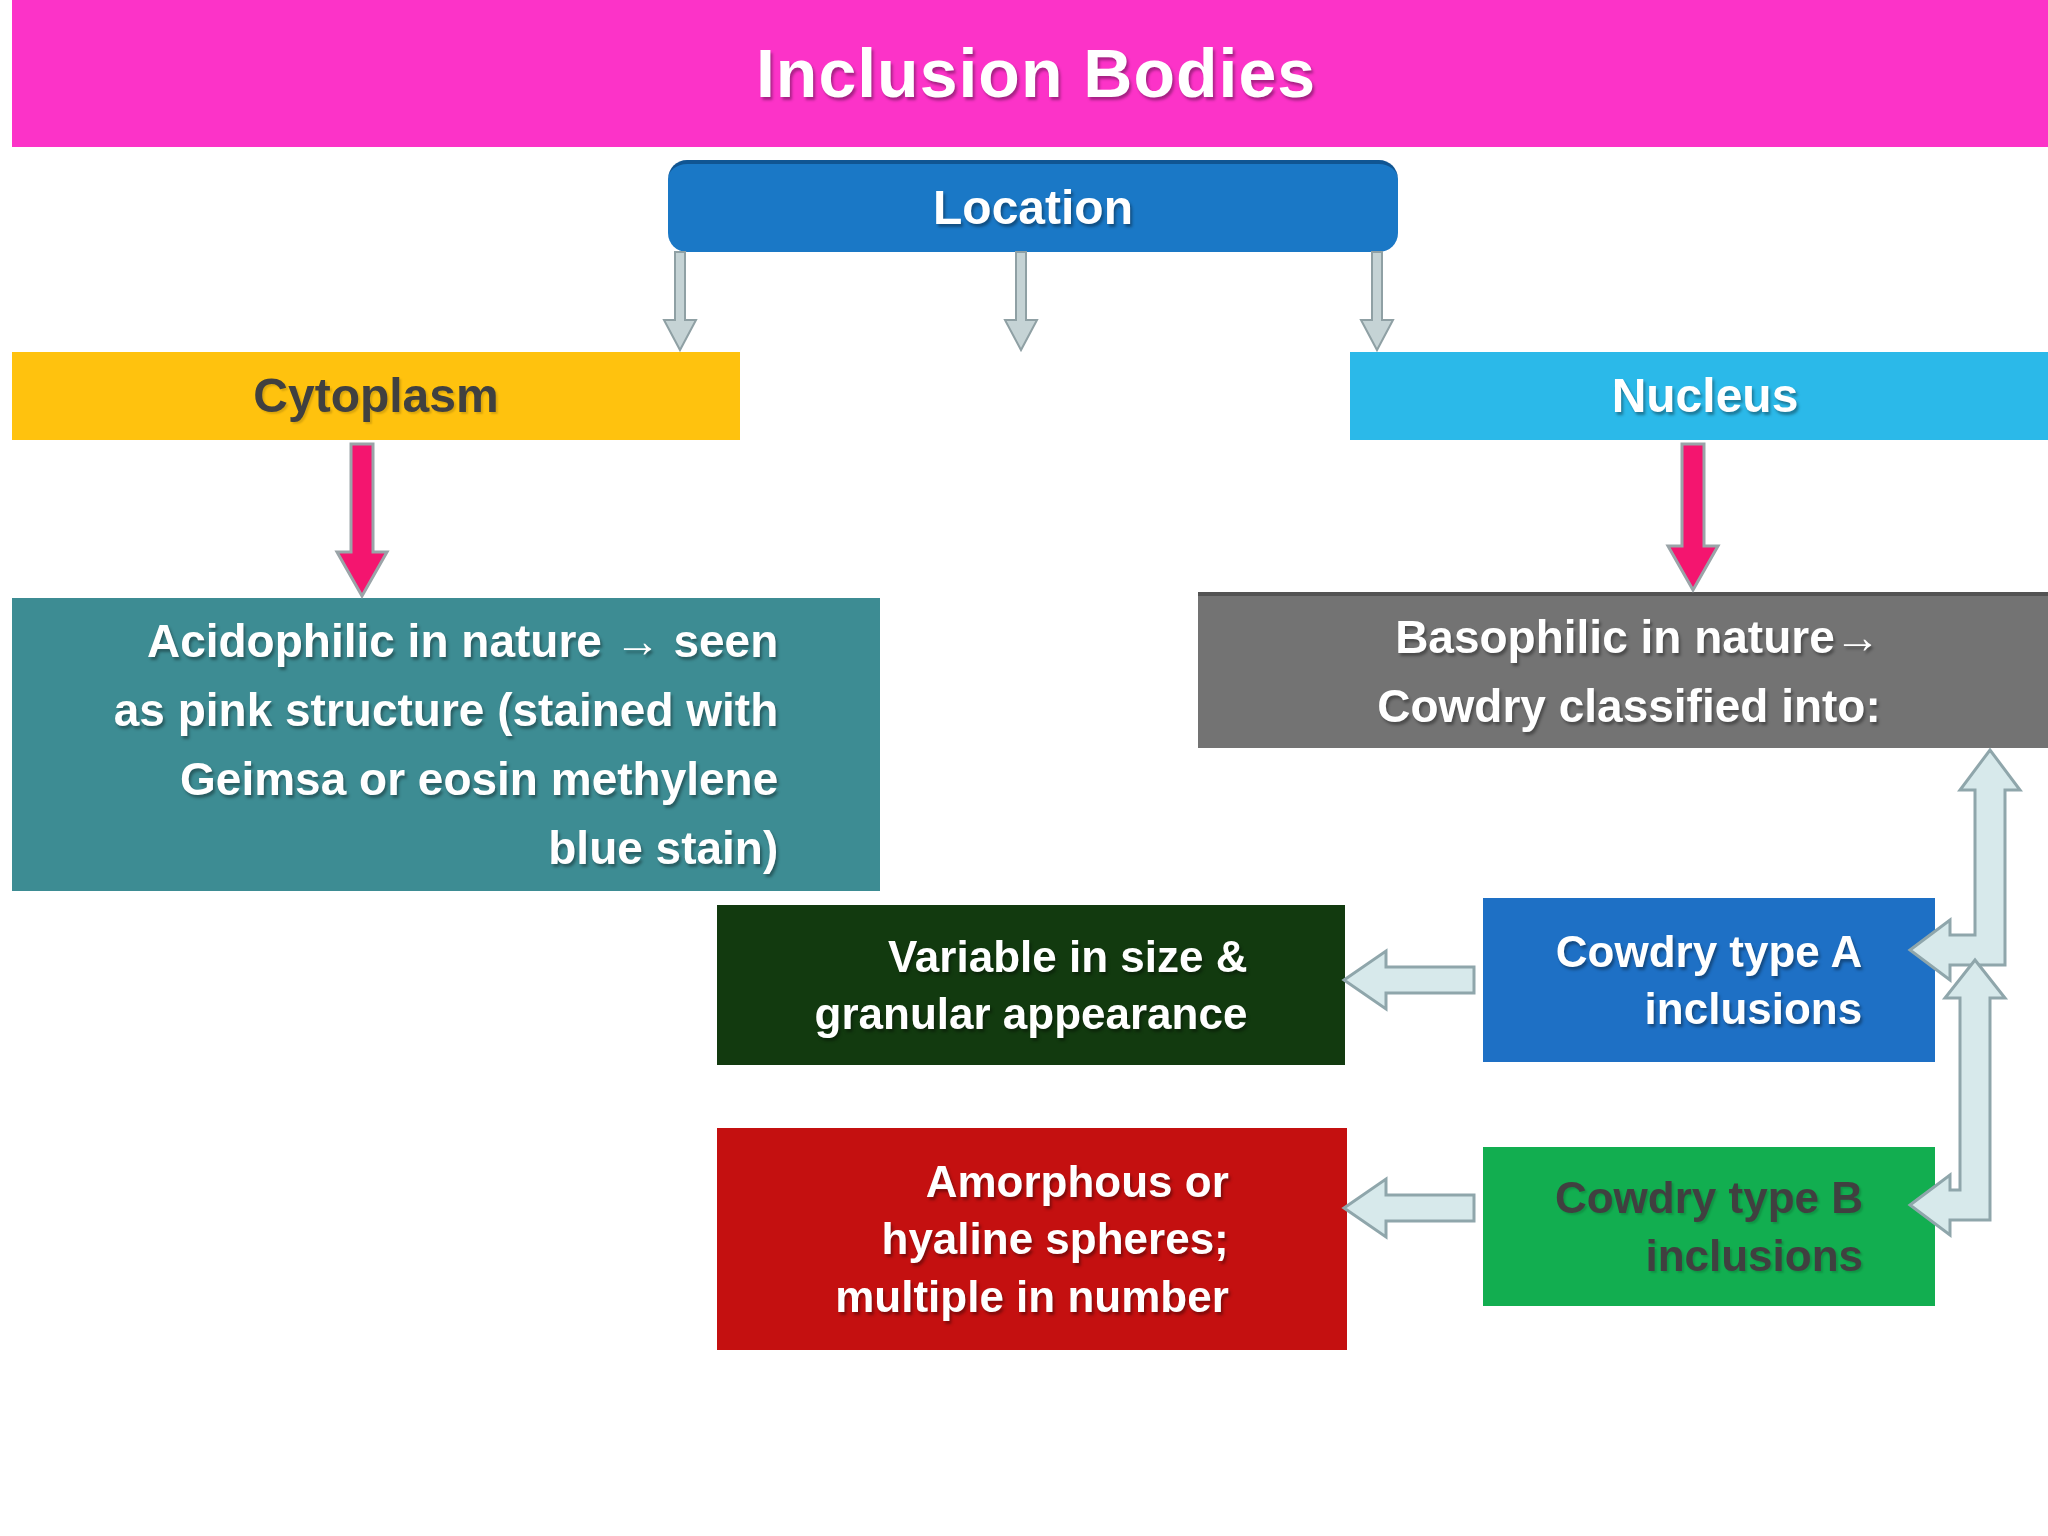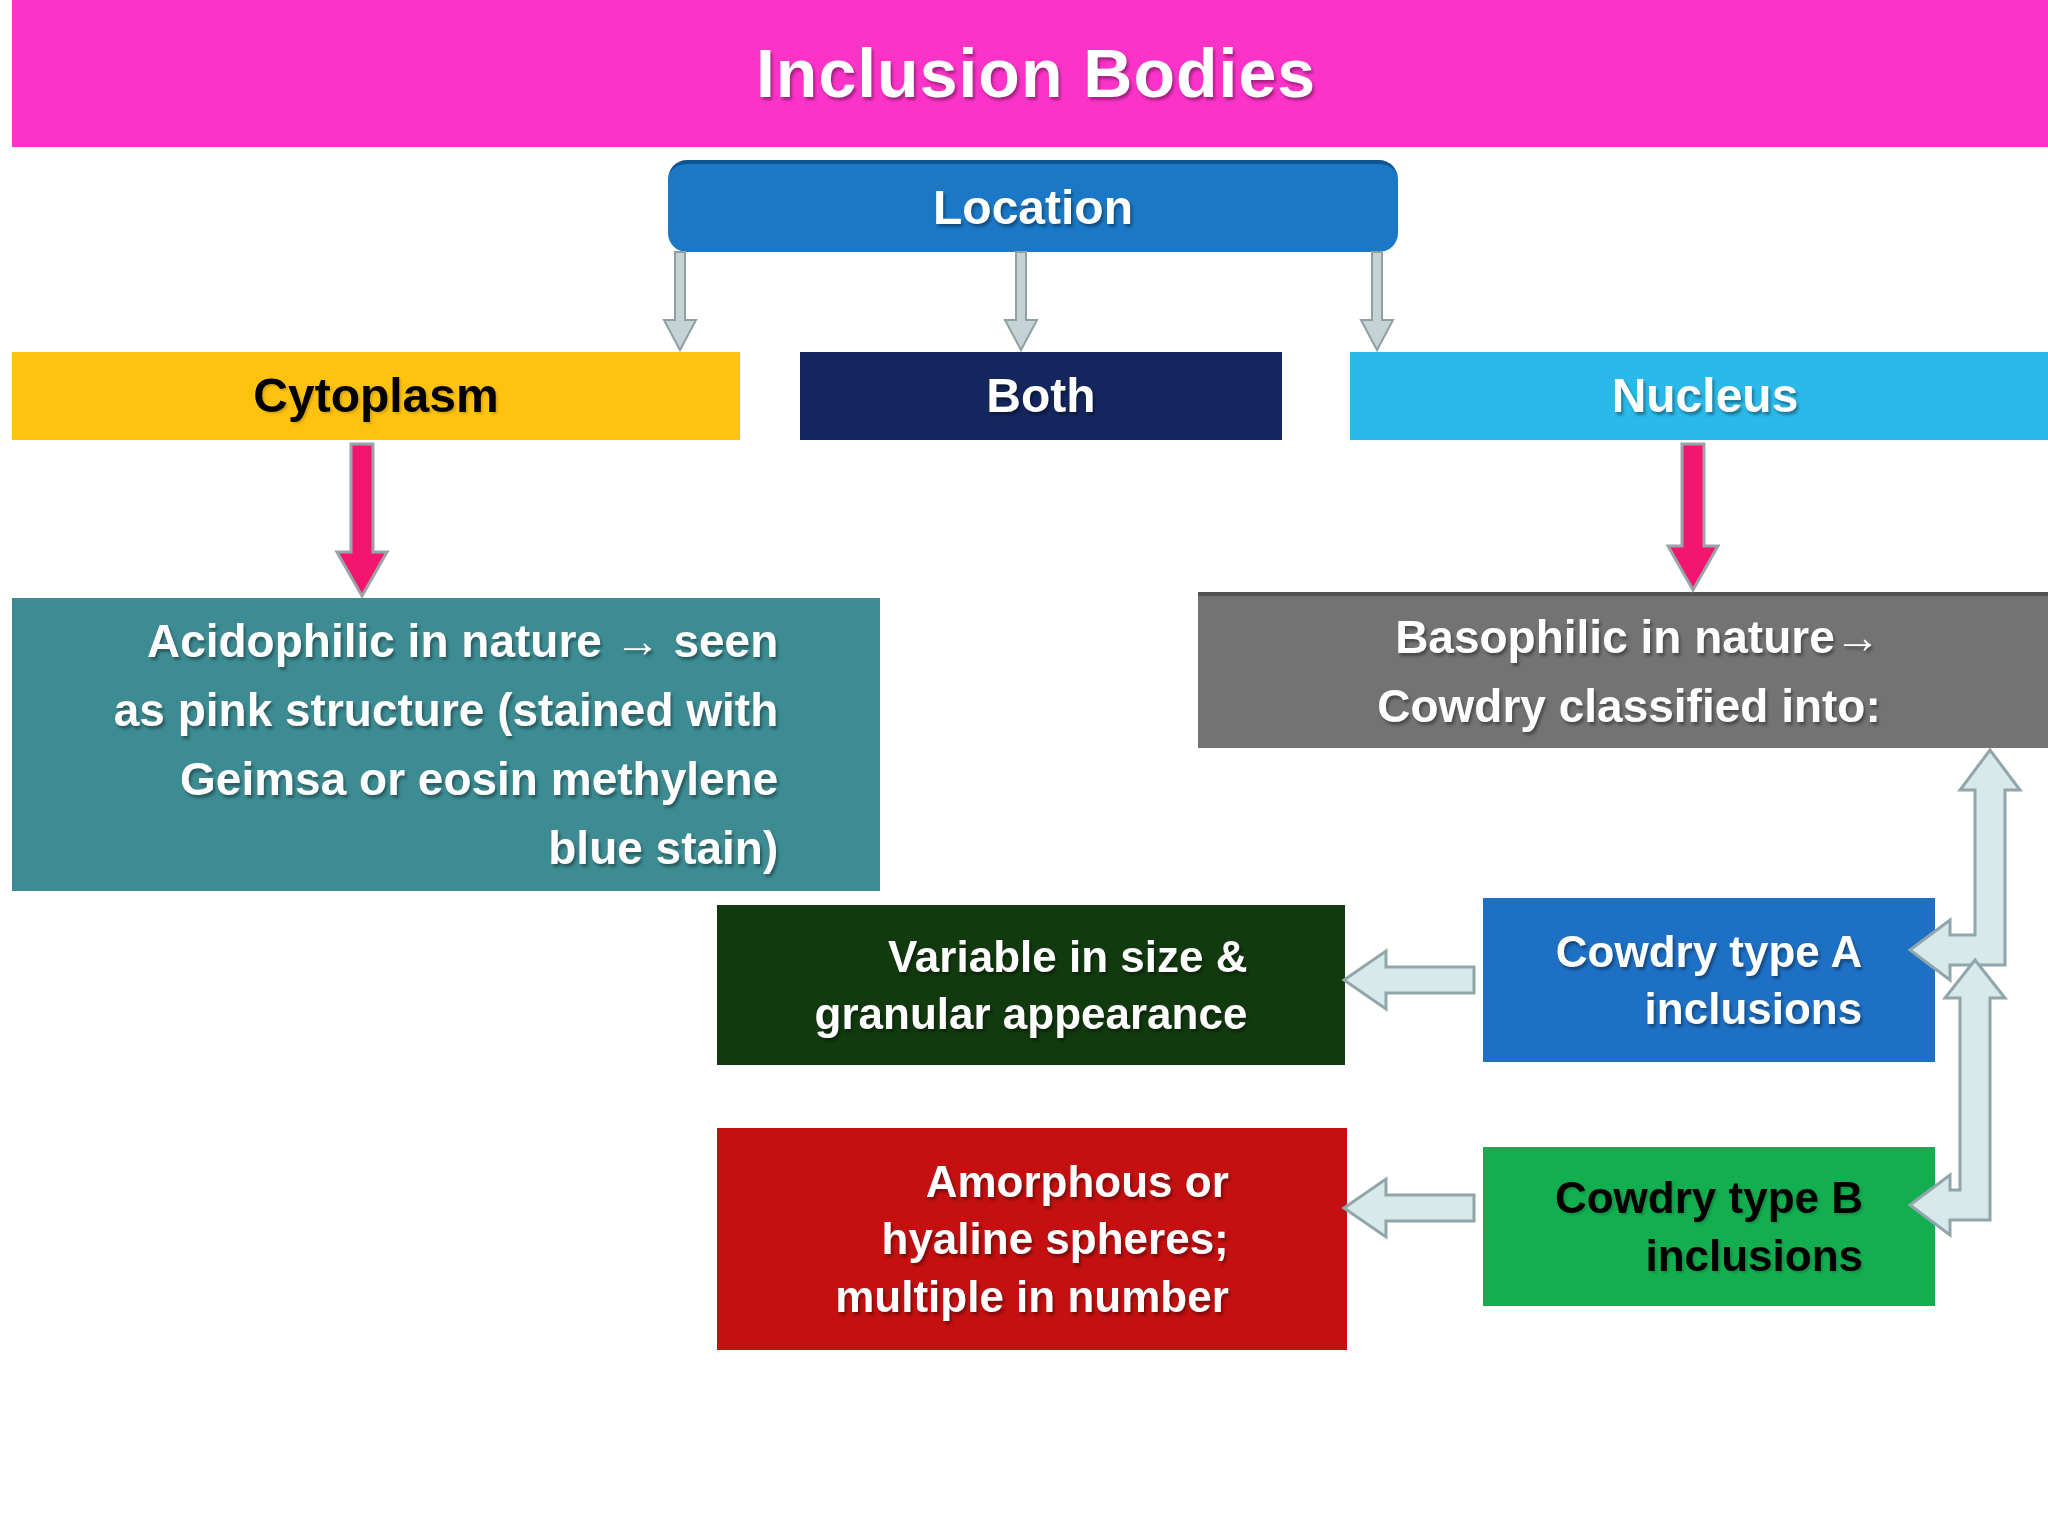--- a/index.html
+++ b/index.html
@@ -8,21 +8,21 @@
     font-family:"Liberation Sans","DejaVu Sans",sans-serif;font-weight:bold;
   }
   .abs{position:absolute;box-sizing:border-box;}
   .box{
     display:flex;align-items:center;justify-content:center;text-align:right;
     line-height:1.3;
     margin-left:12px;
   }
   .ml{white-space:pre-line;}
   .white{color:#ffffff;text-shadow:2px 3px 3px rgba(0,0,0,0.35);}
-  .black{color:#000000;text-shadow:2px 2px 2px rgba(0,0,0,0.15);}
+  .black{color:#404040;text-shadow:2px 2px 2px rgba(0,0,0,0.15);}
   #banner{left:0;top:0;width:2048px;height:147px;}
   #title{font-size:68px;letter-spacing:1px;}
   #location-box{left:656px;top:160px;width:730px;height:92px;font-size:48px;border-top:4px solid rgba(0,20,50,0.35);}
   #cytoplasm-box{left:0;top:352px;width:728px;height:88px;font-size:48px;}
   #both-box{left:788px;top:352px;width:482px;height:88px;font-size:48px;}
   #nucleus-box{left:1338px;top:352px;width:710px;height:88px;font-size:48px;}
   #acidophilic-box{left:0;top:598px;width:868px;height:293px;font-size:46px;line-height:1.5;}
   #basophilic-box{left:1186px;top:592px;width:862px;height:156px;font-size:46px;line-height:1.5;border-top:4px solid rgba(0,0,0,0.28);}
   #cowdry-a-desc-box{left:705px;top:905px;width:628px;height:160px;font-size:44px;}
   #cowdry-a-box{left:1471px;top:898px;width:452px;height:164px;font-size:44px;}
@@ -40,23 +40,20 @@
   </div>
 
   <div id="location-box" class="abs box white" style="background-color: rgb(26, 120, 198); border-radius: 19px;">
     <span>Location</span>
   </div>
 
   <div id="cytoplasm-box" class="abs box black" style="background-color: rgb(255, 194, 14);">
     <span>Cytoplasm</span>
   </div>
 
-  <div id="both-box" class="abs box white" style="background-color: rgb(19, 38, 94);">
-    <span>Both</span>
-  </div>
 
   <div id="nucleus-box" class="abs box white" style="background-color: rgb(43, 185, 233);">
     <span>Nucleus</span>
   </div>
 
   <div id="acidophilic-box" class="abs box white ml" style="background-color: rgb(61, 140, 147);">
     <span>Acidophilic in nature → seen
 as pink structure (stained with
 Geimsa or eosin methylene
 blue stain)</span>

